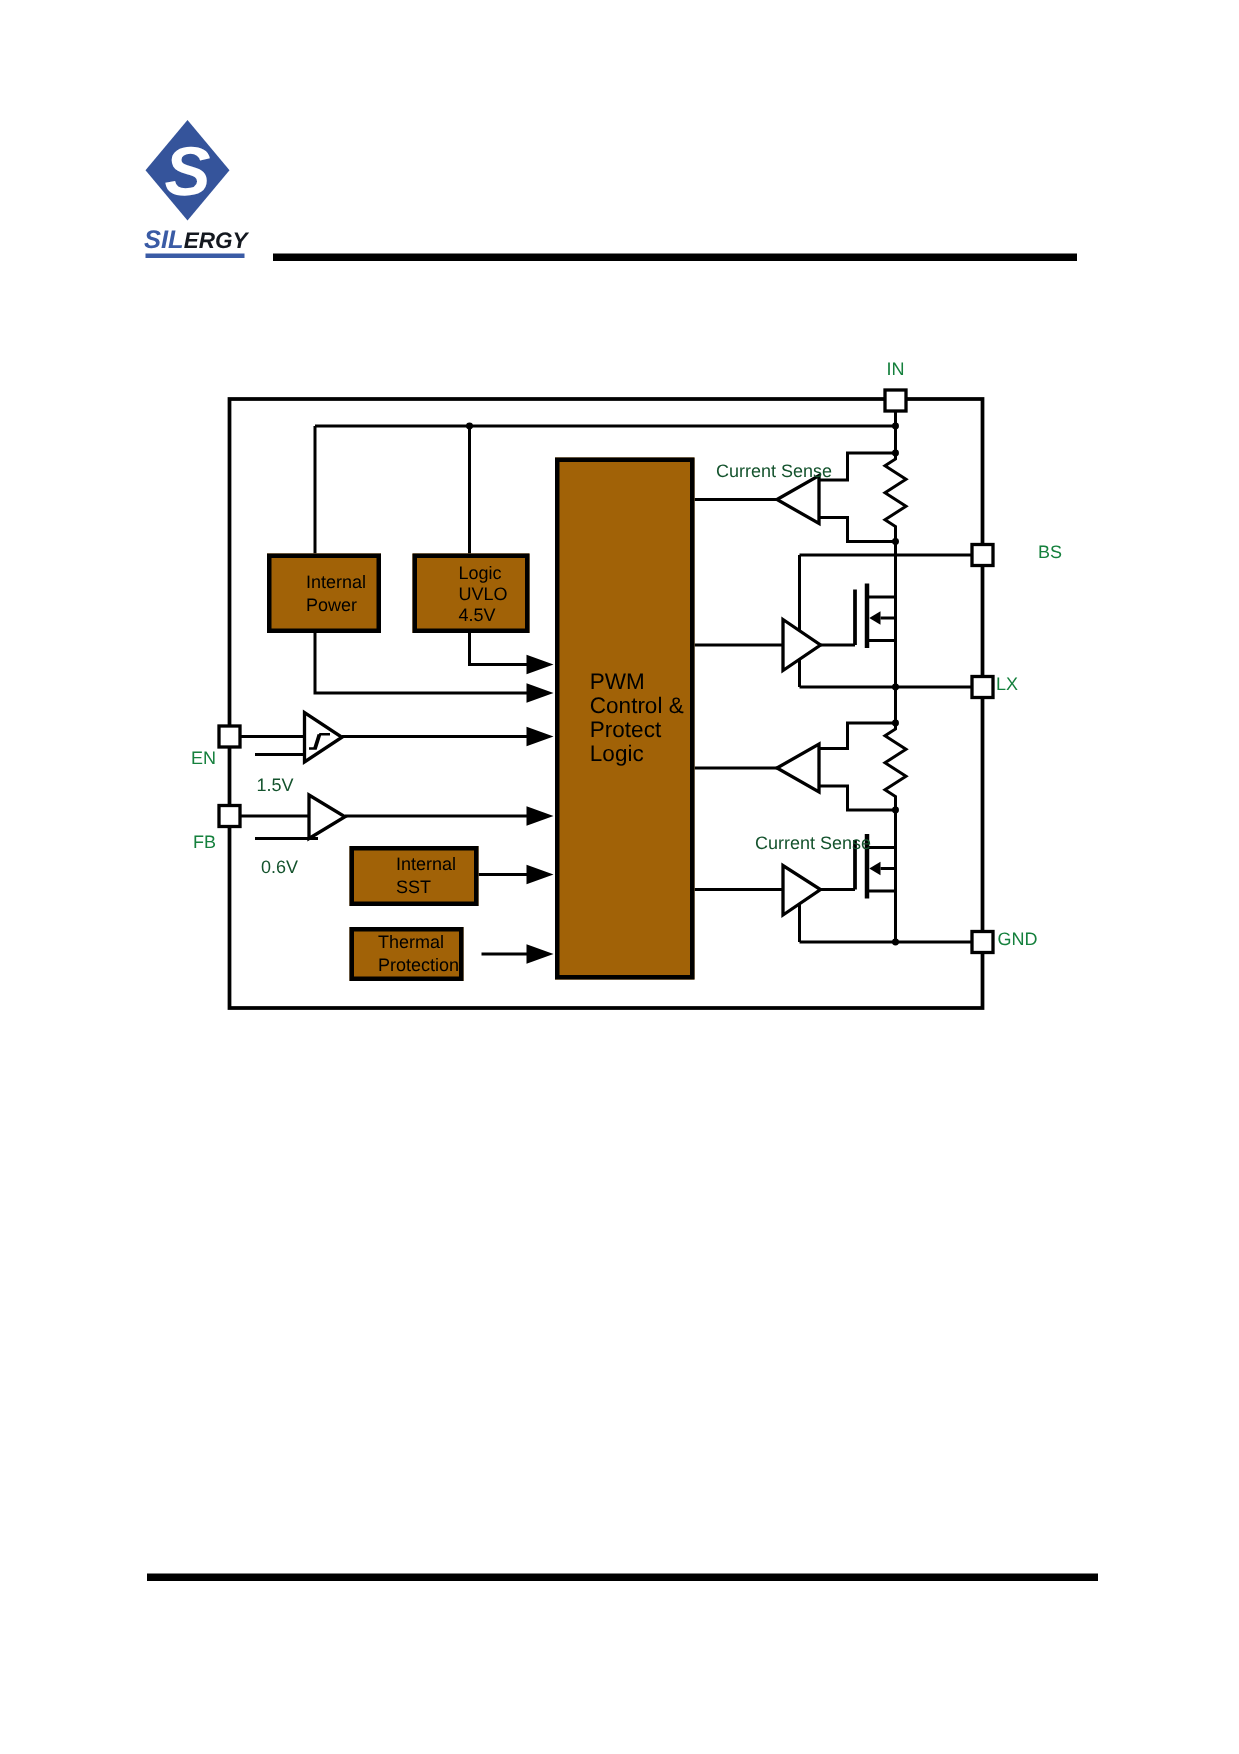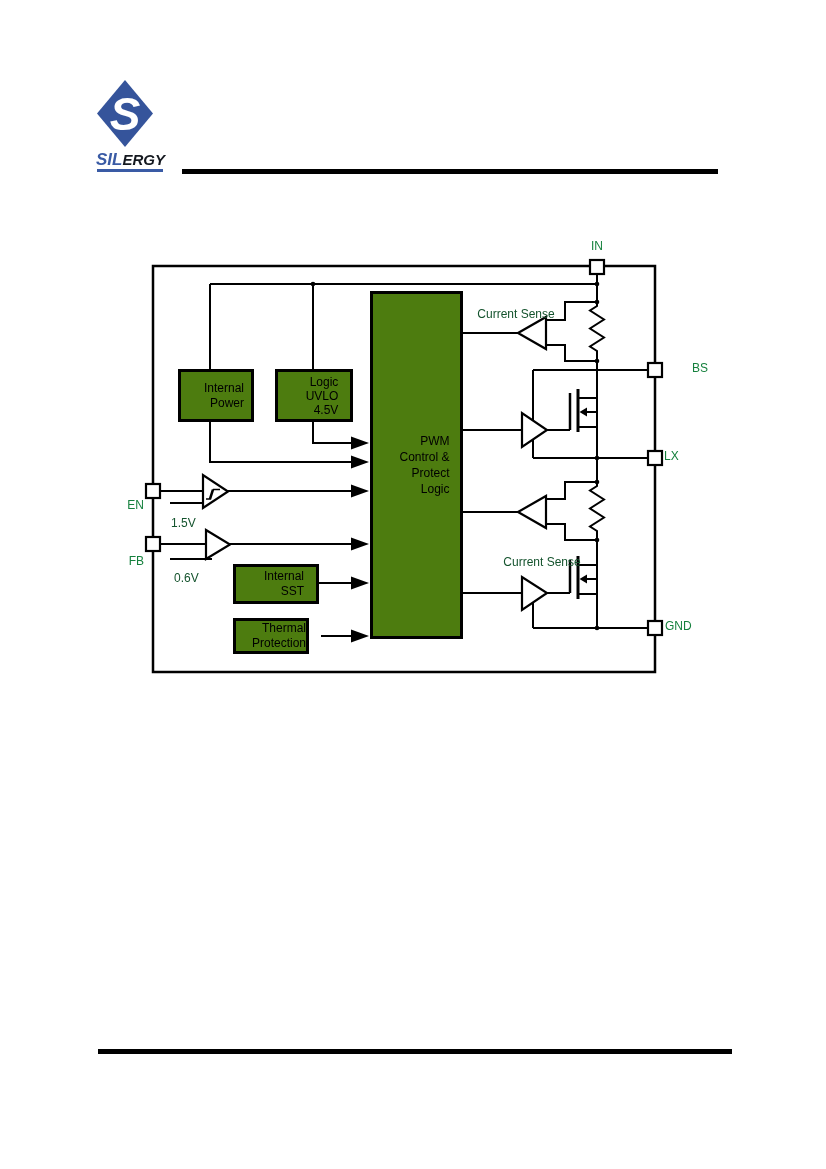--- a/index.html
+++ b/index.html
@@ -4,23 +4,23 @@
 <style>
   html,body{margin:0;padding:0;background:#ffffff;}
   body{width:826px;height:1169px;position:relative;font-family:"Liberation Sans",sans-serif;color:#000;}
   .abs{position:absolute;}
   .rule{background:#000;}
   .pin-label{font-size:12px;color:#15803d;white-space:nowrap;}
   .small-label{font-size:12px;color:#14532d;white-space:nowrap;margin-top:12px;}
   .block{
     box-sizing:border-box;
     border:3px solid #000;
-    background:#4d7c0f;
+    background:#a16207;
     display:flex;align-items:center;justify-content:center;
-    text-align:right;font-size:12px;line-height:15px;
+    text-align:left;font-size:12px;line-height:15px;
     white-space:pre-line;
     padding-left:16px;
   }
   .brand-text{font-style:italic;font-weight:bold;font-size:17px;letter-spacing:0;white-space:nowrap;}
   .brand-text .sil{color:#3A5BA5;}
   .brand-text .ergy{color:#14181f;font-size:15px;}
   svg{display:block;}
 </style>
 </head>
 <body>
@@ -158,21 +158,21 @@
   </g>
 </svg>
 
 <div class="abs block" style="left:178px;top:369px;width:76px;height:53px;">Internal
 Power</div>
 
 <div class="abs block" style="left:275px;top:369px;width:78px;height:53px;line-height:14px;">Logic
 UVLO
 4.5V</div>
 
-<div class="abs block" style="left:370px;top:291px;width:93px;height:348px;font-size:12px;line-height:16px;">PWM
+<div class="abs block" style="left:370px;top:305px;width:93px;height:348px;font-size:15px;line-height:16px;">PWM
 Control &amp;
 Protect
 Logic</div>
 
 <div class="abs block" style="left:233px;top:564px;width:86px;height:40px;">Internal
 SST</div>
 
 <div class="abs block" style="left:233px;top:618px;width:76px;height:36px;">Thermal
 Protection</div>
 

